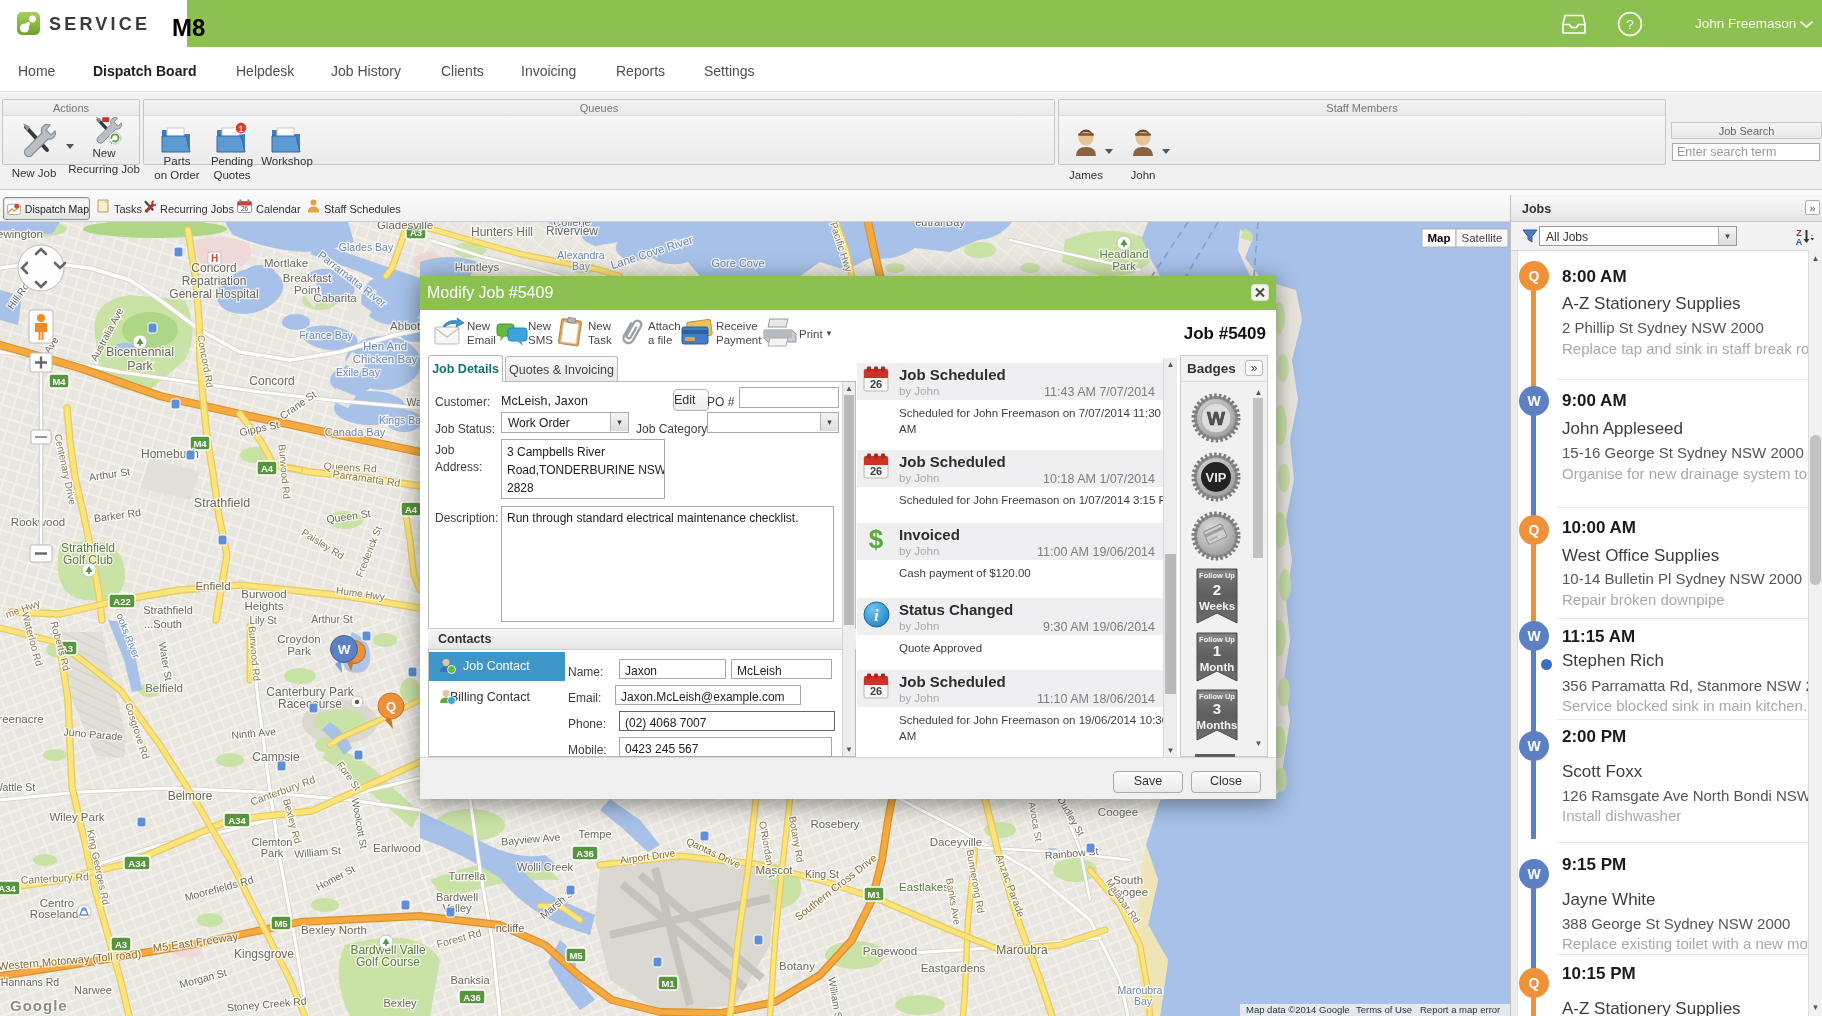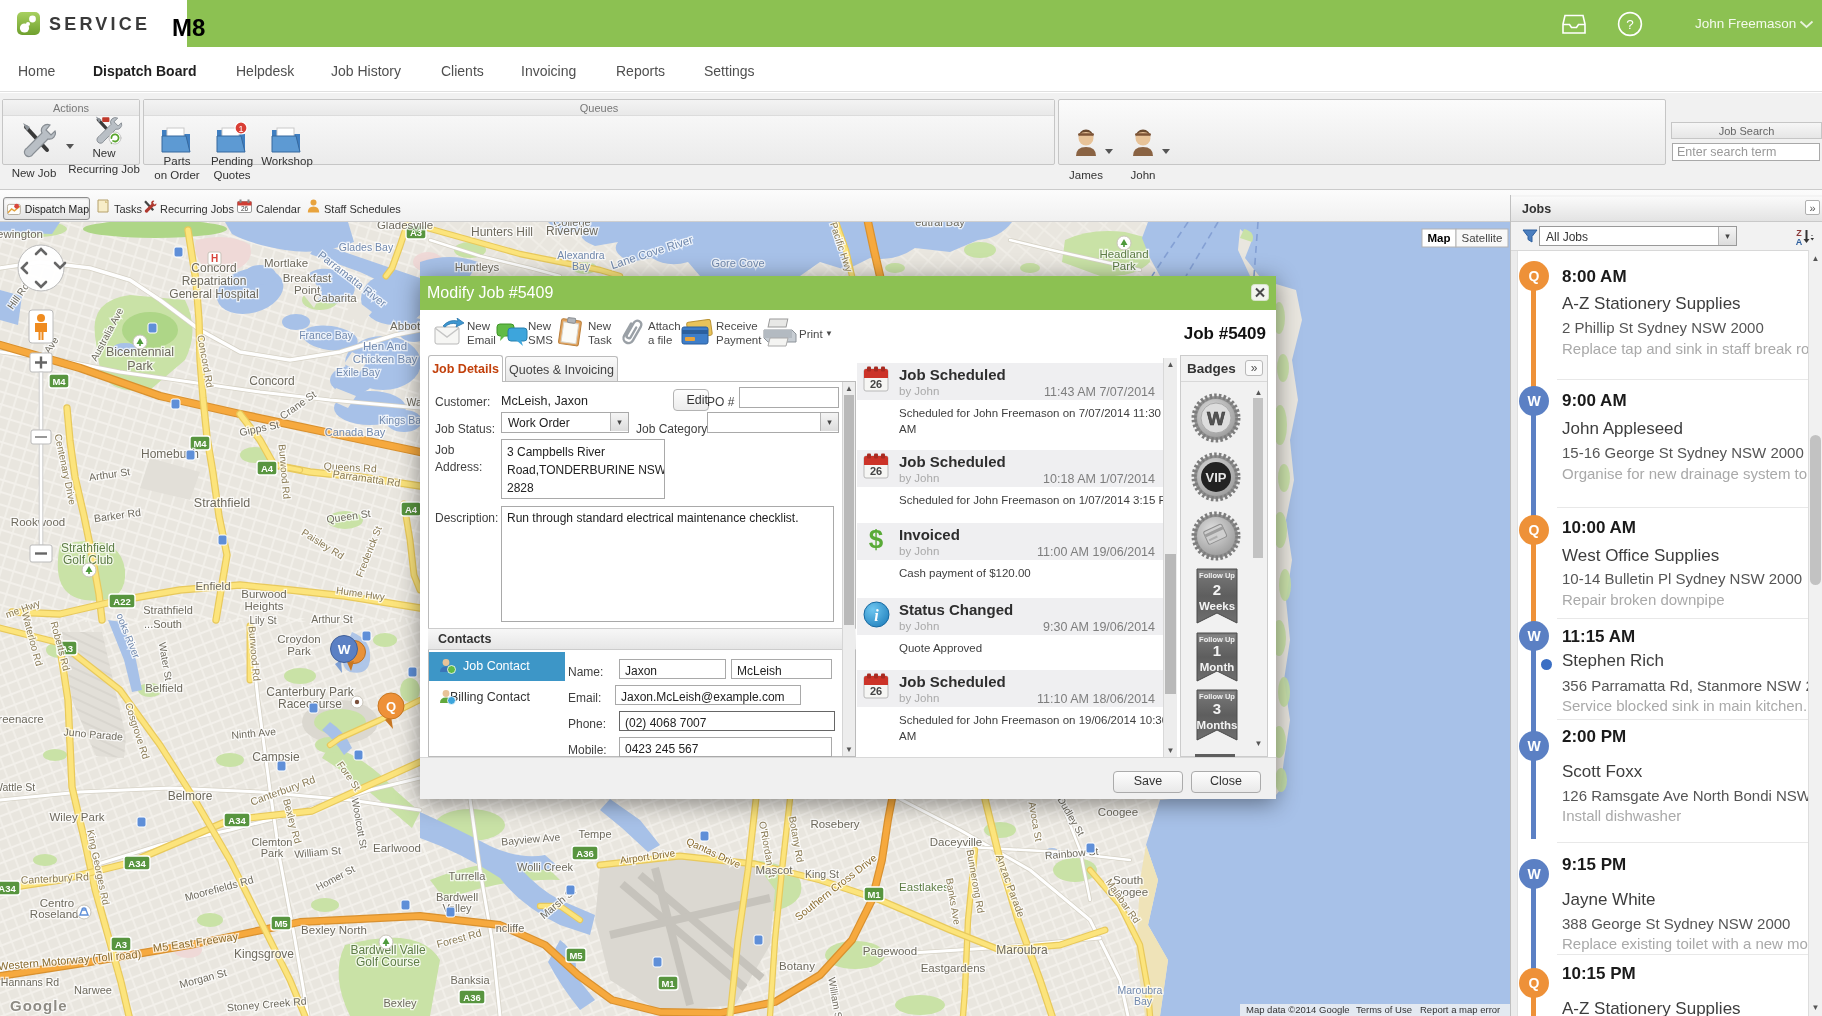--- a/index.html
+++ b/index.html
@@ -56,26 +56,26 @@
 #sbscroll { position:absolute; right:0; top:55px; width:14px; height:766px; background:#f1f1f1; border-left:1px solid #ddd; }
 #sbthumb { position:absolute; left:1px; top:185px; width:11px; height:150px; background:#c2c2c2; border-radius:6px; }
 .sarr { position:absolute; left:0; width:100%; text-align:center; font-size:8px; color:#555; }
 
 
 #modal { position:absolute; left:420px; top:276px; width:856px; height:523px; background:#fff; box-shadow:0 4px 22px rgba(0,0,0,0.45); }
 #mtitle { position:absolute; left:0; top:0; width:856px; height:34px; background:#8cc152; color:#fff; font-size:16px; padding:8px 0 0 7px; }
 #mclose { position:absolute; right:7px; top:8px; }
 .tlbl { position:absolute; font-size:11.5px; color:#4a4a4a; line-height:13.5px; }
 #mjobnum { position:absolute; right:10px; top:48px; font-size:17px; font-weight:bold; color:#111; }
-#tab1 { position:absolute; left:8px; top:79px; width:75px; height:27px; background:#fff; border:1px solid #bbb; border-bottom:none; border-radius:3px 3px 0 0; font-size:12.5px; font-weight:bold; color:#c2410c; text-align:center; padding-top:6px; z-index:3; }
+#tab1 { position:absolute; left:8px; top:79px; width:75px; height:27px; background:#fff; border:1px solid #bbb; border-bottom:none; border-radius:3px 3px 0 0; font-size:12.5px; font-weight:bold; color:#0f766e; text-align:center; padding-top:6px; z-index:3; }
 #tab2 { position:absolute; left:85px; top:80px; width:113px; height:26px; background:linear-gradient(#fafafa,#e5e5e5); border:1px solid #bbb; border-bottom:none; border-radius:3px 3px 0 0; font-size:12.5px; color:#444; text-align:center; padding-top:6px; z-index:2; }
 #formpanel { position:absolute; left:8px; top:105px; width:428px; height:376px; border:1px solid #bbb; background:#fff; z-index:2; }
 .flabel { position:absolute; font-size:12px; color:#3f3f3f; line-height:17px; }
 .fval { position:absolute; font-size:12.5px; color:#222; }
-#editbtn { position:absolute; left:244px; top:7px; width:36px; height:22px; border:1px solid #b3b3b3; border-radius:4px; background:linear-gradient(#fdfdfd,#ececec); font-size:12.5px; color:#333; text-align:right; padding-top:3px; }
+#editbtn { position:absolute; left:244px; top:7px; width:36px; height:22px; border:1px solid #b3b3b3; border-radius:4px; background:linear-gradient(#fdfdfd,#ececec); font-size:12.5px; color:#333; text-align:left; padding-top:3px; }
 .finput { position:absolute; border:1px solid #a9a9a9; background:#fff; font-size:12px; color:#222; padding:3px 0 0 5px; overflow:hidden; white-space:nowrap; line-height:17px; }
 .fselect { position:absolute; height:20px; border:1px solid #a9a9a9; background:#fff; font-size:12px; color:#222; padding:3px 0 16px 6px; }
 .selbtn { position:absolute; right:0; top:0; width:18px; height:18px; background:linear-gradient(#f5f5f5,#dcdcdc); border-left:1px solid #b5b5b5; text-align:center; font-size:9px; color:#444; line-height:19px; }
 #contactsbar { position:absolute; left:-1px; top:246px; width:428px; height:22px; background:linear-gradient(#f7f7f7,#e6e6e6); border:1px solid #ccc; border-left:none; border-right:none; font-size:12.5px; font-weight:bold; color:#333; padding:3px 0 0 10px; }
 #jobcontact { position:absolute; left:0px; top:270px; width:136px; height:29px; background:#3d96c7; color:#fff; font-size:12.5px; padding-top:7px; }
 #billcontact { position:absolute; left:0px; top:301px; width:136px; height:28px; color:#333; font-size:12.5px; padding-top:7px; }
 #fscroll { position:absolute; right:0px; top:0px; width:13px; height:374px; background:#ededed; border-left:1px solid #d5d5d5; }
 #fthumb { position:absolute; left:1px; top:13px; width:10px; height:230px; background:#b9b9b9; }
 #feed { position:absolute; left:437px; top:82px; width:306px; height:399px; background:#fff; overflow:hidden; }
 .fhdr { position:absolute; left:0; width:306px; background:#efeff1; }
@@ -187,20 +187,21 @@
       <rect x="7" y="6" width="17" height="20" fill="#fff" stroke="#c9c9c9"></rect>
       <path d="M2 14 L26 14 L30 30 L2 30 Z" fill="#5d9ad3"></path>
       <path d="M2 14 L26 14 L30 30 L2 30 Z" fill="none" stroke="#36699e" stroke-width="1"></path>
 
     </svg>
         <div class="rlbl" style="left:1px;top:54px;width:64px">Parts<br>on Order</div>
         <div class="rlbl" style="left:56px;top:54px;width:64px">Pending<br>Quotes</div>
         <div class="rlbl" style="left:111px;top:54px;width:64px">Workshop</div>
       </div>
       <div class="rpanel" style="left:1058px;width:608px">
+        <div class="rhead">Staff Members</div>
         <svg style="position:absolute;left:15px;top:27px" width="24" height="30" viewBox="0 0 24 30">
       <path d="M2 29 Q2 20 12 20 Q22 20 22 29 Z" fill="#8a6343"></path>
       <circle cx="12" cy="11" r="7.5" fill="#e8c398"></circle>
       <path d="M4.5 10 a7.5 7.5 0 0 1 15 0 l-1.5 -3 a7 4 0 0 0 -12 0 Z" fill="#6b4a2f"></path>
       <rect x="4" y="6.2" width="16" height="2.6" rx="1.3" fill="#7d5436"></rect>
     </svg>
         <svg style="position:absolute;left:46px;top:49px" width="8" height="5">
           <path d="M0 0 L8 0 L4 5 Z" fill="#555"></path>
         </svg>
         <svg style="position:absolute;left:72px;top:27px" width="24" height="30" viewBox="0 0 24 30">

